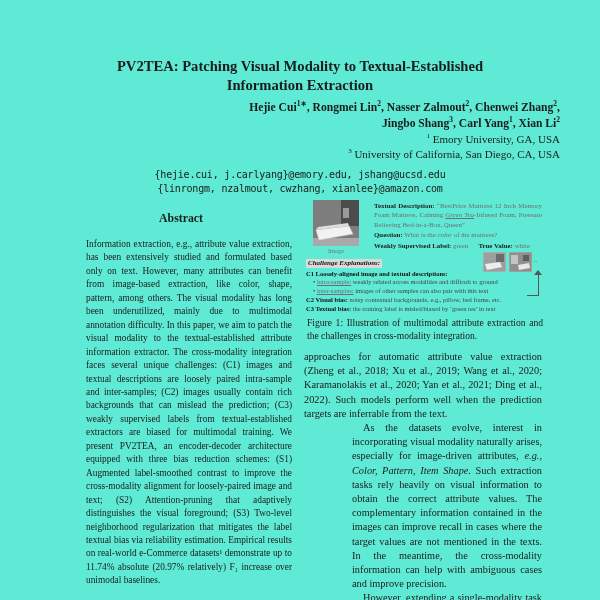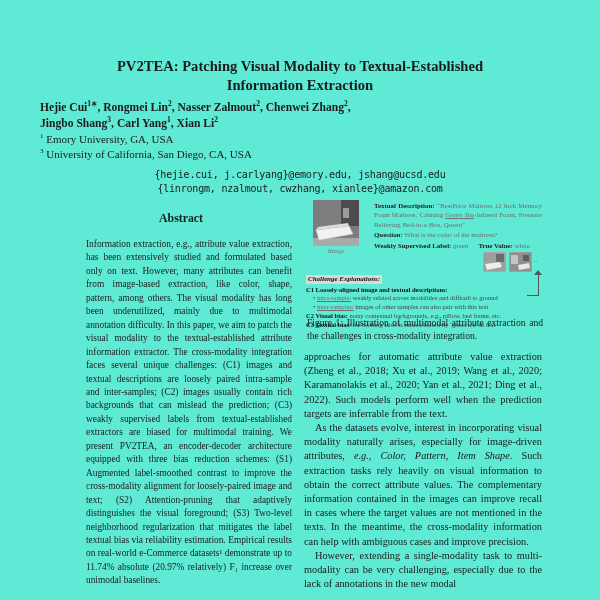--- a/index.html
+++ b/index.html
@@ -8,26 +8,26 @@
     overflow:hidden;font-family:"Liberation Serif",serif;color:#1b1b1b;
     margin:0 auto;
   }
   
   .title{
     position:absolute;top:57px;left:60px;width:480px;margin:0;
     text-align:center;font-size:14.6px;font-weight:bold;line-height:19px;
   }
   .authors{
     position:absolute;top:100px;left:40px;width:520px;
-    text-align:left;font-size:11.6px;font-weight:bold;line-height:15.5px;
+    text-align:right;font-size:11.6px;font-weight:bold;line-height:15.5px;
   }
   .authors sup{font-size:7.5px;}
   .affils{
     position:absolute;top:132px;left:40px;width:520px;
-    text-align:left;font-size:11px;line-height:14.5px;
+    text-align:right;font-size:11px;line-height:14.5px;
   }
   .affils sup{font-size:7px;}
   .emails{
     position:absolute;top:168px;left:20px;width:560px;text-align:center;
     font-family:"DejaVu Sans Mono",monospace;font-size:10px;line-height:13.5px;
     letter-spacing:-0.2px;
   }
   
   .col-left{position:absolute;left:66px;top:211px;width:230px;}
   .abs-head{margin:0 0 9px 0;text-align:center;font-size:11.8px;font-weight:bold;}
@@ -49,21 +49,21 @@
   }
   .fig-desc b{color:#222;}
   .gt{font-style:italic;text-decoration:underline;}
   .qline{margin-top:1px;}
   .lline{margin-top:1px;white-space:nowrap;}
   .lline .sp{display:inline-block;width:10px;}
   .thumb{position:absolute;top:56px;width:23px;height:20px;}
   .thumb1{left:179px;}
   .thumb2{left:205px;}
   .fig-ellipsis{position:absolute;left:230px;top:60px;font-size:7px;color:#777;}
-  .challenges{position:absolute;left:2px;top:79px;width:224px;font-size:6.5px;line-height:8.7px;color:#444;}
+  .challenges{position:absolute;left:2px;top:63px;width:224px;font-size:6.5px;line-height:8.7px;color:#444;}
   .ch-head{
     display:inline-block;background:#d9d9d9;font-weight:bold;font-style:italic;
     font-size:7px;padding:0 2px;margin-bottom:2px;color:#111;
   }
   .challenges b{color:#111;}
   .bullet{padding-left:7px;}
   .term{color:#6e6e6e;text-decoration:underline;}
   .arrow{position:absolute;left:222px;top:74px;width:14px;height:28px;}
   .arrow .stem{position:absolute;right:1px;top:4px;width:1.5px;height:22px;background:#555;}
   .arrow .foot{position:absolute;right:1px;bottom:2px;width:12px;height:1.5px;background:#555;}
@@ -72,21 +72,21 @@
     border-left:4px solid transparent;border-right:4px solid transparent;
     border-bottom:5px solid #555;
   }
   .fig-caption{
     position:absolute;left:3px;top:120px;width:236px;
     font-size:9.6px;line-height:13px;text-align:justify;
   }
   
   .col-right{position:absolute;left:304px;top:350px;width:238px;}
   .col-right p{margin:0;text-align:justify;font-size:10.3px;line-height:14.2px;}
-  .col-right p.ind{text-indent:11px;}
+  .col-right p.ind{text-indent:11px;margin-left:48px;}
   sup,sub{line-height:0;}
 </style>
 </head>
 <body>
 
 <div class="page">
 
   <h1 class="title"><span>PV2TEA: Patching Visual Modality to Textual-Established</span><br><span>Information Extraction</span></h1>
 
   <div class="authors">

